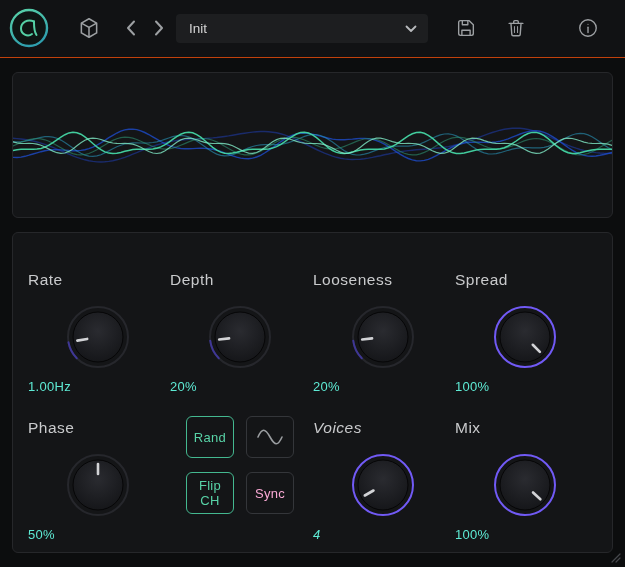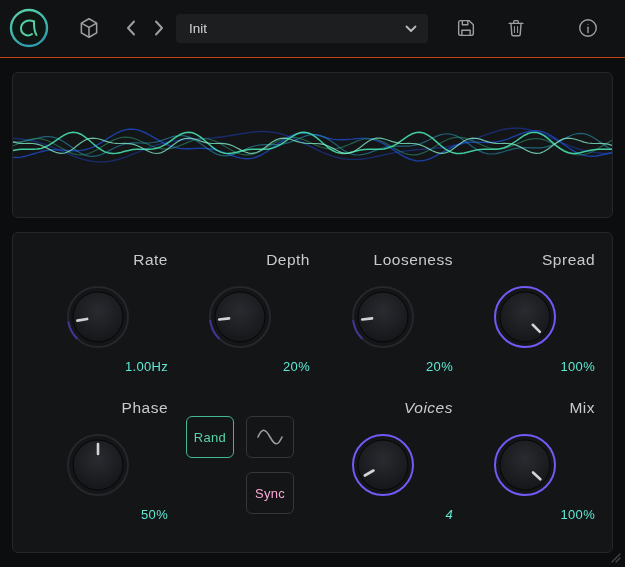--- a/index.html
+++ b/index.html
@@ -20,21 +20,21 @@
     display:flex;align-items:center;justify-content:space-between;padding:0 11px 0 13px;box-sizing:border-box;
     color:#d4d4d4;font-size:13.5px;cursor:pointer;}
 
   
   .panel{position:absolute;background:#141517;border:1px solid #26272a;border-radius:6px;box-sizing:border-box;}
   .wave-panel{left:12px;top:72px;width:601px;height:146px;overflow:hidden;}
   .wave-panel svg{display:block;width:100%;height:100%;}
   .controls{left:12px;top:232px;width:601px;height:321px;}
 
   
-  .knob-block{position:absolute;width:140px;text-align:right;}
+  .knob-block{position:absolute;width:140px;text-align:left;margin-top:20px;}
   .knob-label{font-size:15.5px;letter-spacing:.5px;color:#c9cacc;height:20px;}
   .knob-wrap{width:70px;height:70px;margin:11px auto 7px;cursor:pointer;}
   .knob-value{font-size:13px;letter-spacing:.3px;color:#5eead4;}
   #kb-rate{left:15px;top:18px;}
   #kb-depth{left:157px;top:18px;}
   #kb-looseness{left:300px;top:18px;}
   #kb-spread{left:442px;top:18px;}
   #kb-phase{left:15px;top:166px;}
   #kb-voices{left:300px;top:166px;font-style:italic;}
   #kb-mix{left:442px;top:166px;}
@@ -272,20 +272,23 @@
     </button>
 
     <button class="ctl-btn inactive" id="btn-wave">
       <span style="line-height:0;">
         <svg viewBox="0 0 28 20" width="28" height="20" fill="none" stroke="#9a9da0" stroke-width="1.6" stroke-linecap="round">
           <path d="M2 10 C6 1 9 1 14 10 C19 19 22 19 26 10"></path>
         </svg>
       </span>
     </button>
 
+    <button class="ctl-btn active" id="btn-flip">
+      <span>Flip CH</span>
+    </button>
 
     <button class="ctl-btn inactive" id="btn-sync">
       <span>Sync</span>
     </button>
 
   </section>
 
   <div class="resize-handle">
     <svg viewBox="0 0 10 10" width="10" height="10" stroke="#46484c" stroke-width="1.2" stroke-linecap="round">
       <path d="M1 9 L9 1 M5 9 L9 5"></path>

